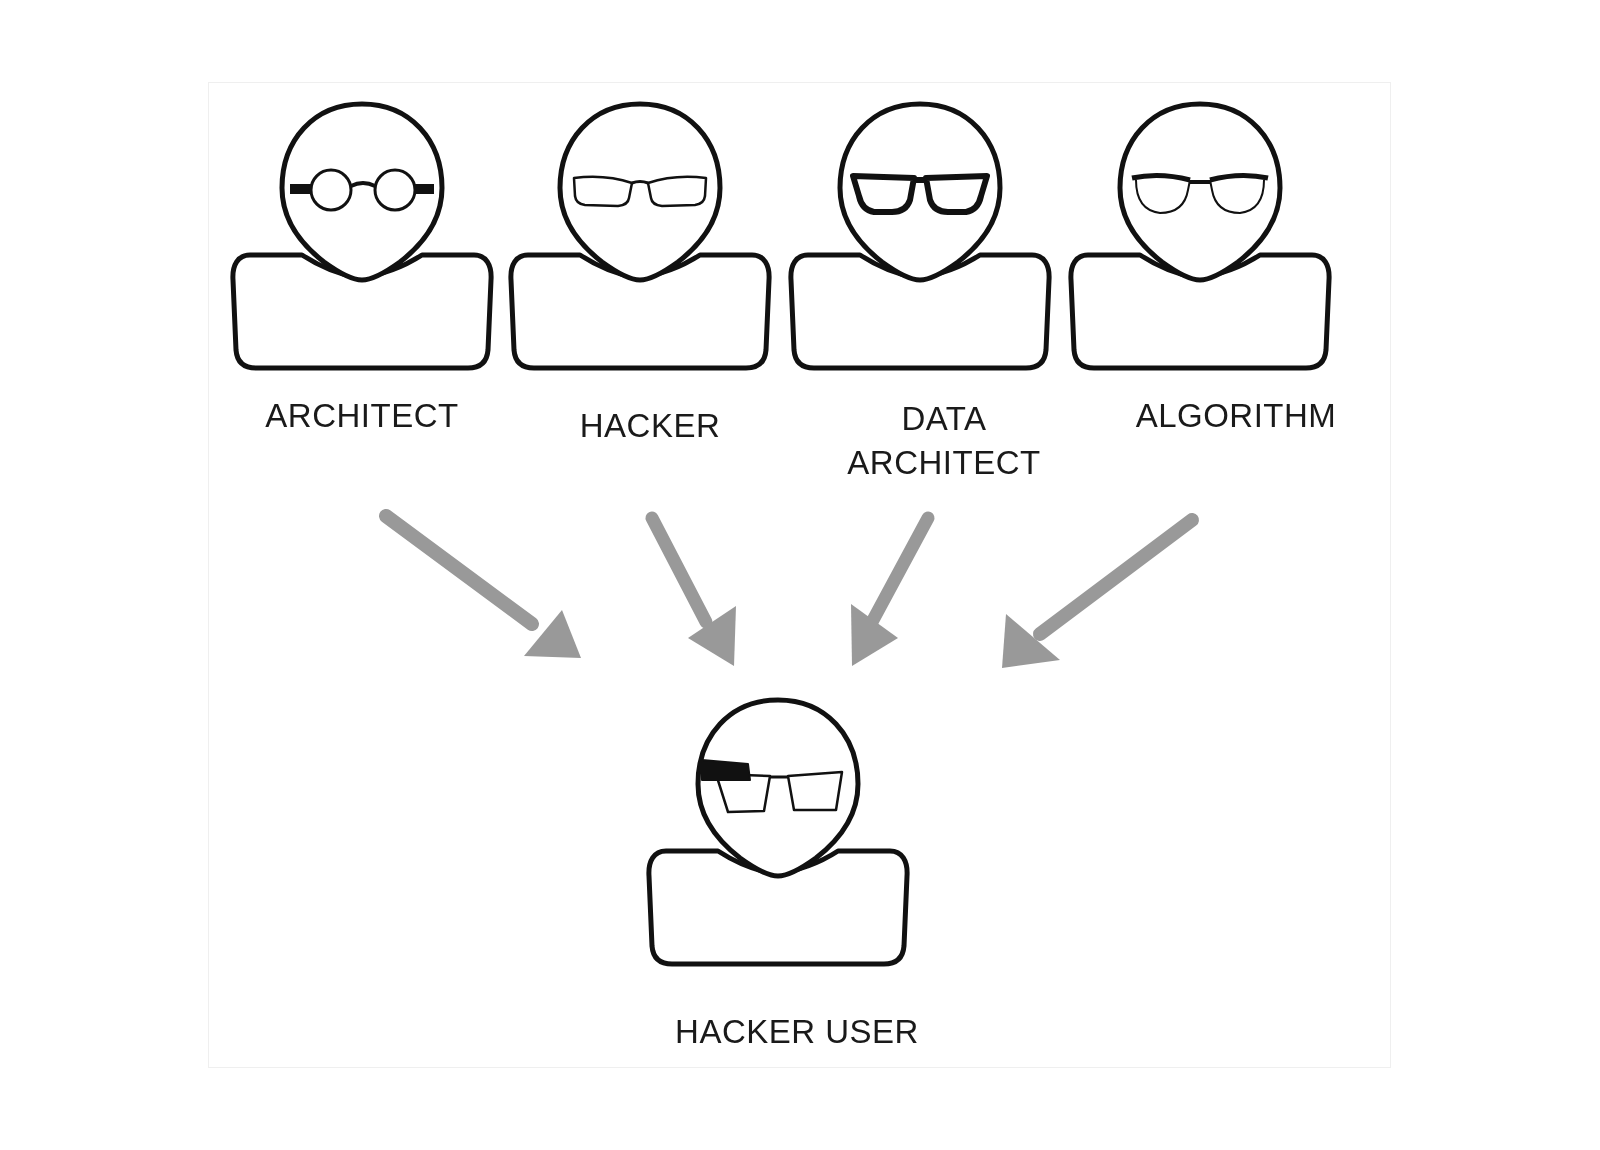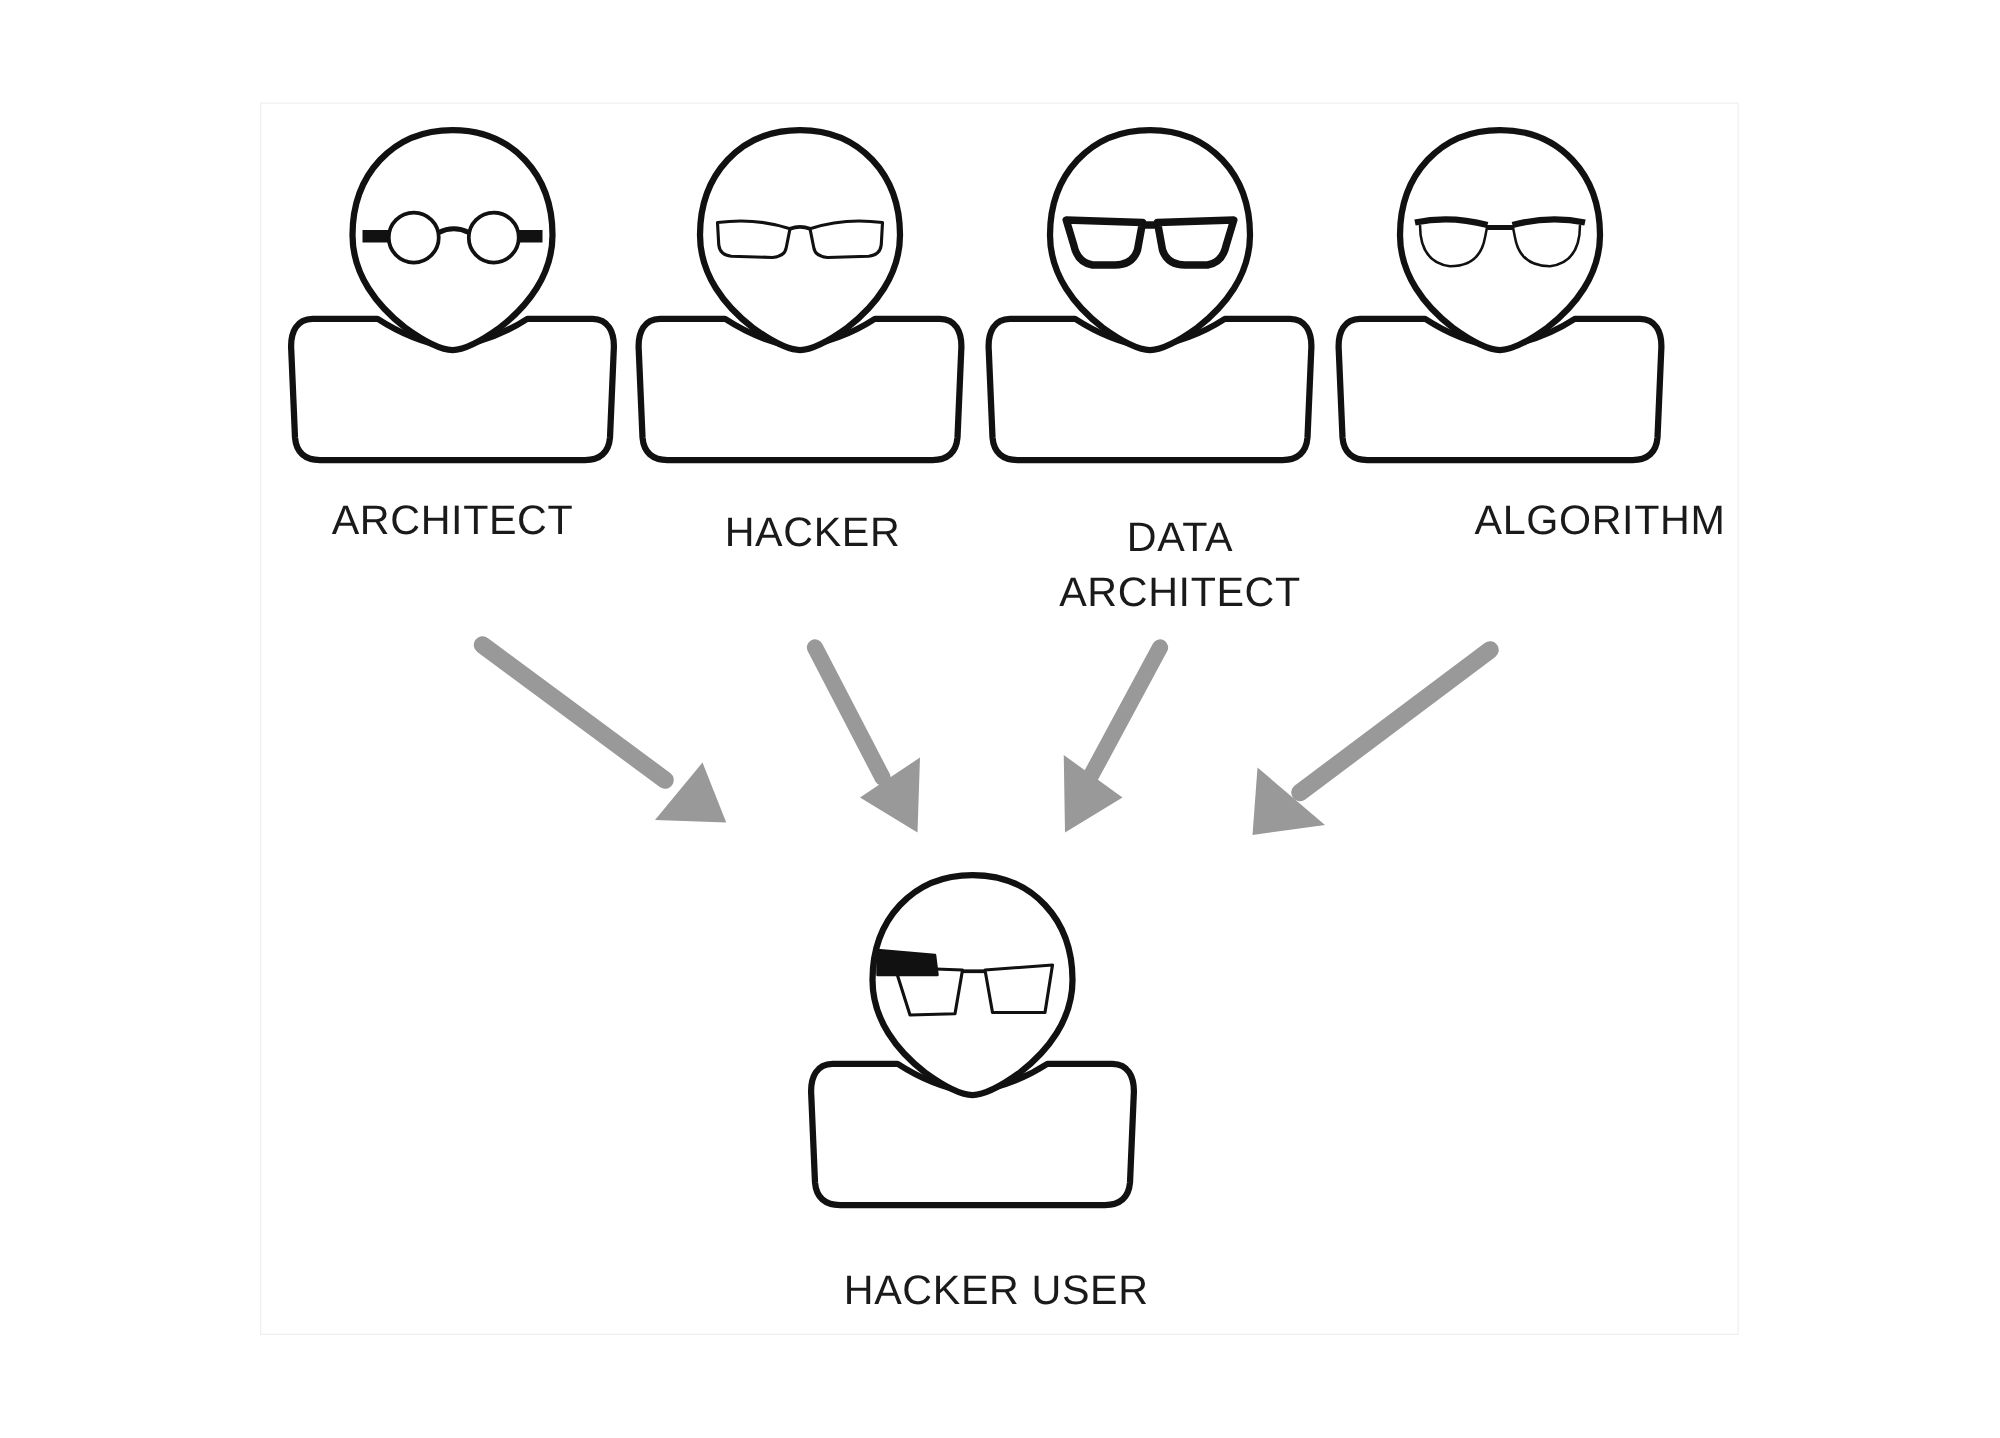--- a/index.html
+++ b/index.html
@@ -95,22 +95,22 @@
     </g>
   </g>
 </svg>
 
 <div class="label" style="left:362px; top:394px;">
   <span>ARCHITECT</span>
 </div>
 <div class="label" style="left:650px; top:394px;margin-top:10px;">
   <span>HACKER</span>
 </div>
-<div class="label" style="left:944px; top:408px;">
+<div class="label" style="left:944px; top:397px;">
   <span>DATA</span>
   <span>ARCHITECT</span>
 </div>
-<div class="label" style="left:1236px; top:394px;margin-left:44px;">
+<div class="label" style="left:1236px; top:394px;">
   <span>ALGORITHM</span>
 </div>
 <div class="label" style="left:797px; top:1010px;">
   <span>HACKER USER</span>
 </div>
 
 </body></html>

